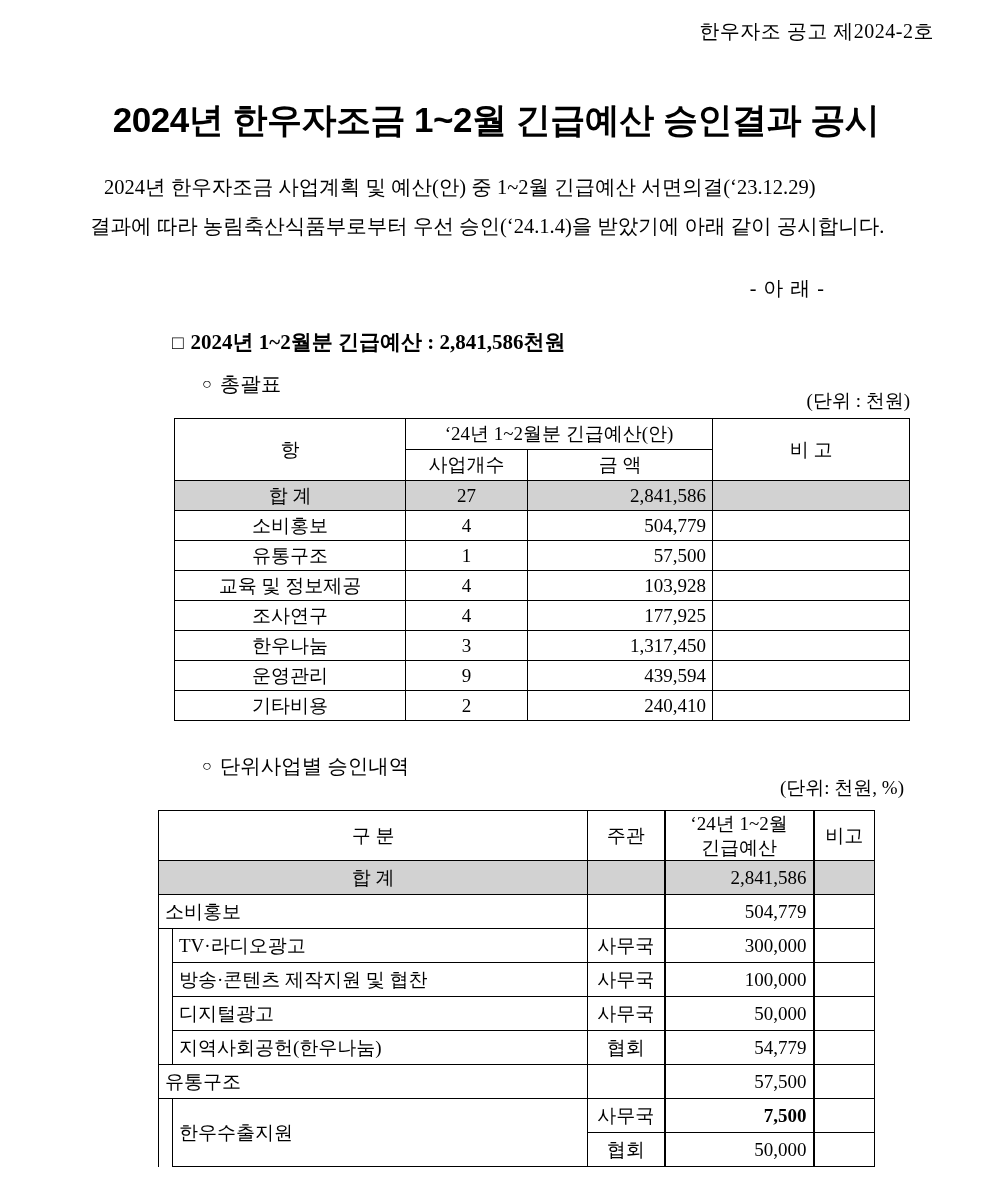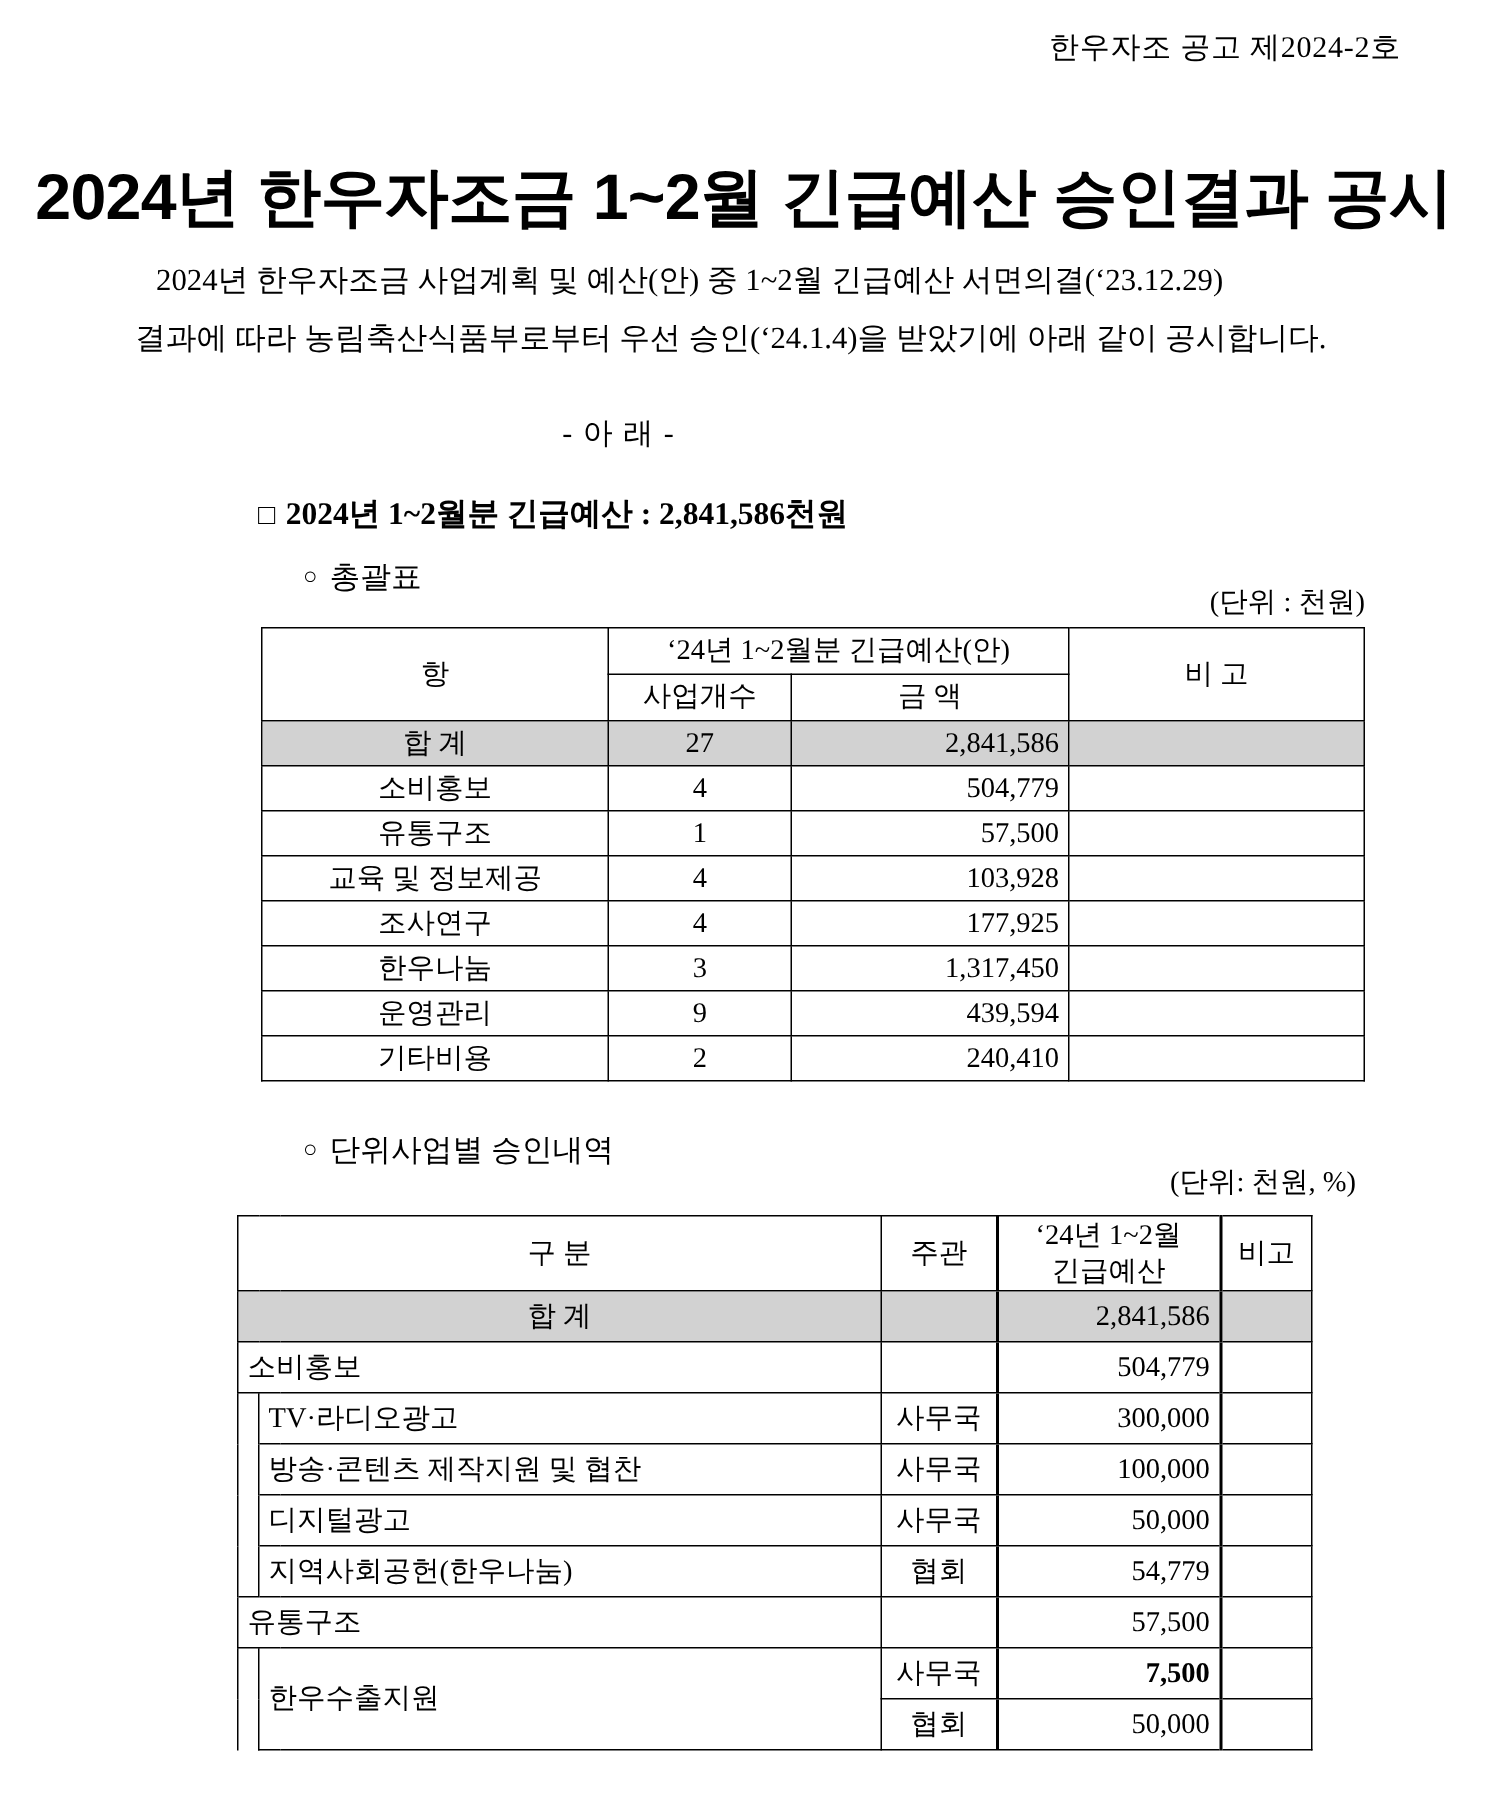--- a/index.html
+++ b/index.html
@@ -34,21 +34,21 @@
     white-space: nowrap;
   }
 
   
   .doc-title {
     position: absolute;
     top: 74px;
     left: 0;
     width: 992px;
     text-align: center;
-    font-size: 43px;
+    font-size: 35px;
     font-weight: bold;
     letter-spacing: -0.5px;
     white-space: nowrap;
     font-family: "Liberation Sans", "DejaVu Sans", sans-serif;
   }
 
   
   .intro {
     position: absolute;
     top: 168px;
@@ -64,21 +64,21 @@
     white-space: nowrap;
   }
   .intro .ln1 { text-indent: 0; padding-left: 14px; }
 
   
   .arae {
     position: absolute;
     top: 275px;
     left: 0;
     width: 825px;
-    text-align: center;
+    text-align: right;
     font-size: 20px;
     letter-spacing: 1px;
   }
 
   
   .sec-sq {
     position: absolute;
     left: 172px;
     font-size: 21px;
     font-weight: bold;

